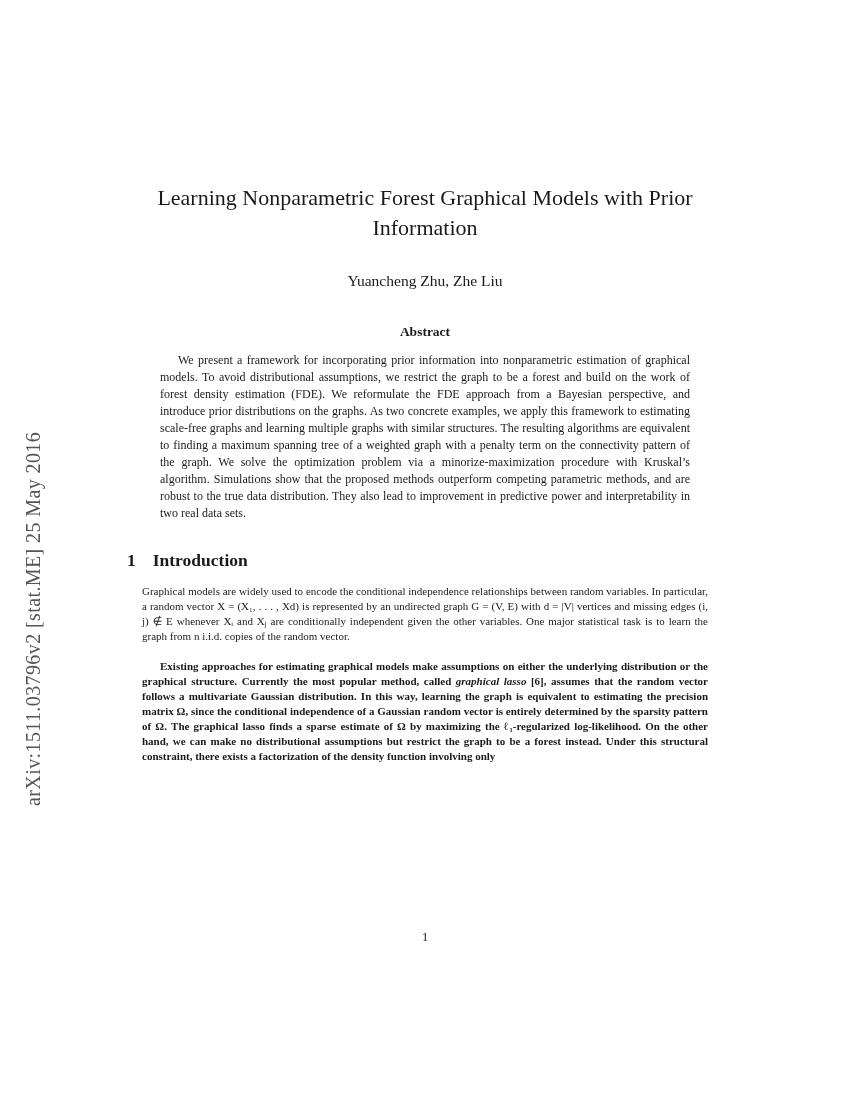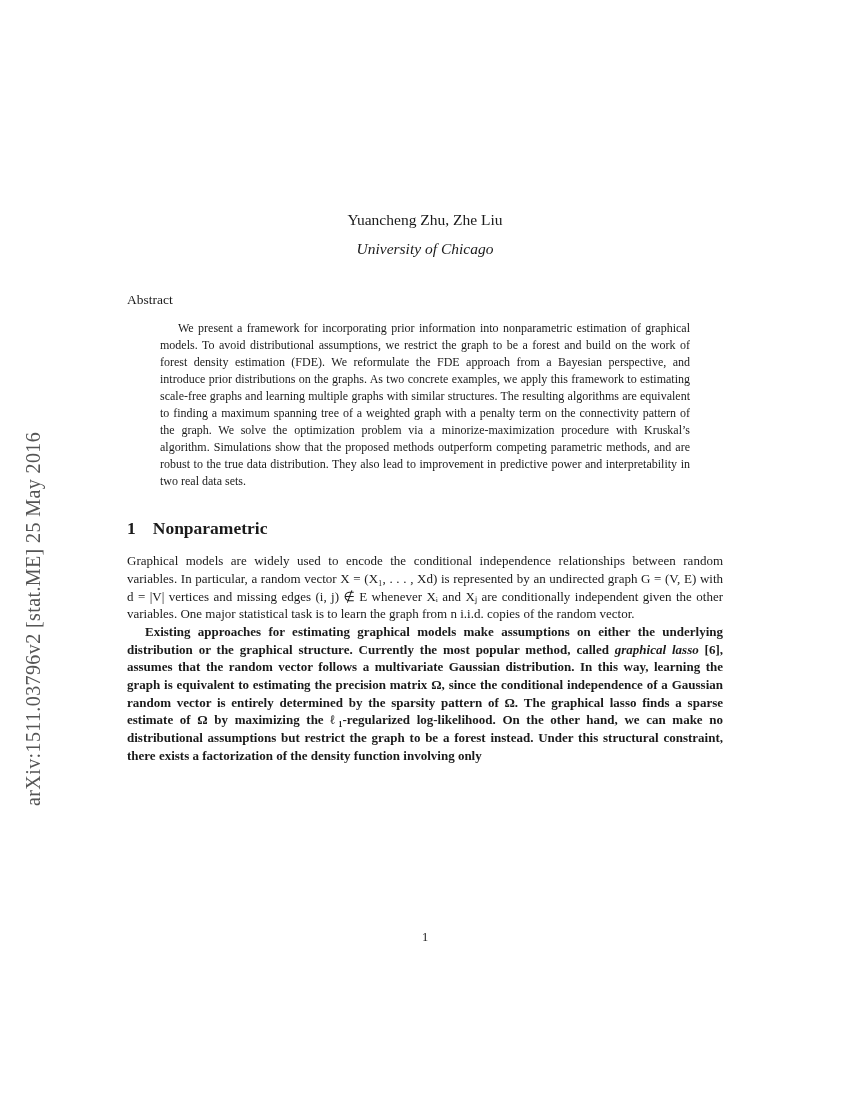--- a/index.html
+++ b/index.html
@@ -36,42 +36,42 @@
     line-height: 1.38;
     white-space: pre-line;
   }
   .author-block { text-align: center; }
   .author-block.first { margin-top: 28px; }
   .author-block.second { margin-top: 22px; }
   .author-names { font-size: 15.5px; }
   .author-affiliation { font-style: italic; font-size: 15.5px; margin-top: 11px; }
   .abstract { margin-top: 34px; }
   .abstract-heading {
-    text-align: left;
-    font-weight: normal;
+    text-align: center;
+    font-weight: bold;
     font-size: 13.5px;
     margin-bottom: 0;
   }
   .abstract-text {
     width: 530px;
     margin: 12px auto;
     font-size: 12px;
     line-height: 1.42;
     text-align: justify;
     text-indent: 18px;
   }
   .section-heading {
     margin: 28px 0 0 0;
     font-size: 17.5px;
     font-weight: bold;
   }
   .section-number { margin-right: 17px; }
   .body-para {
-    margin: 0;
-    font-size: 13px;
+    margin: 15px;
+    font-size: 11px;
     line-height: 1.36;
     text-align: justify;
   }
   .body-para.first { margin-top: 13px; }
   .body-para.indent { text-indent: 18px; font-weight: bold; }
   .page-number {
     position: absolute;
     top: 930px;
     left: 0;
     width: 100%;
@@ -81,34 +81,35 @@
 </style>
 </head>
 <body>
 
 <div class="page">
 
   <div class="arxiv-banner">arXiv:1511.03796v2  [stat.ME]  25 May 2016</div>
 
   <div class="content">
 
+    <h1 class="title">Learning Nonparametric Forest Graphical Models with Prior
+Information</h1>
 
     <div class="author-block first">
       <div class="author-names">Yuancheng Zhu, Zhe Liu</div>
-      <div class="author-affiliation">University of Chicago</div>
     </div>
 
 
     <div class="abstract">
       <div class="abstract-heading">Abstract</div>
       <p class="abstract-text">We present a framework for incorporating prior information into nonparametric estimation of graphical models. To avoid distributional assumptions, we restrict the graph to be a forest and build on the work of forest density estimation (FDE). We reformulate the FDE approach from a Bayesian perspective, and introduce prior distributions on the graphs. As two concrete examples, we apply this framework to estimating scale-free graphs and learning multiple graphs with similar structures. The resulting algorithms are equivalent to finding a maximum spanning tree of a weighted graph with a penalty term on the connectivity pattern of the graph. We solve the optimization problem via a minorize-maximization procedure with Kruskal’s algorithm. Simulations show that the proposed methods outperform competing parametric methods, and are robust to the true data distribution. They also lead to improvement in predictive power and interpretability in two real data sets.</p>
     </div>
 
     <h2 class="section-heading">
-      <span class="section-number">1</span><span>Nonparametric</span>
+      <span class="section-number">1</span><span>Introduction</span>
     </h2>
 
     <p class="body-para first">Graphical models are widely used to encode the conditional independence relationships between random variables. In particular, a random vector X = (X₁, . . . , Xd) is represented by an undirected graph G = (V, E) with d = |V| vertices and missing edges (i, j) ∉ E whenever Xᵢ and Xⱼ are conditionally independent given the other variables. One major statistical task is to learn the graph from n i.i.d. copies of the random vector.</p>
 
     <p class="body-para indent"><span>Existing approaches for estimating graphical models make assumptions on either the underlying distribution or the graphical structure. Currently the most popular method, called </span><i>graphical lasso</i><span> [6], assumes that the random vector follows a multivariate Gaussian distribution. In this way, learning the graph is equivalent to estimating the precision matrix Ω, since the conditional independence of a Gaussian random vector is entirely determined by the sparsity pattern of Ω. The graphical lasso finds a sparse estimate of Ω by maximizing the ℓ₁-regularized log-likelihood. On the other hand, we can make no distributional assumptions but restrict the graph to be a forest instead. Under this structural constraint, there exists a factorization of the density function involving only</span></p>
 
   </div>
 
   <div class="page-number">1</div>
 

